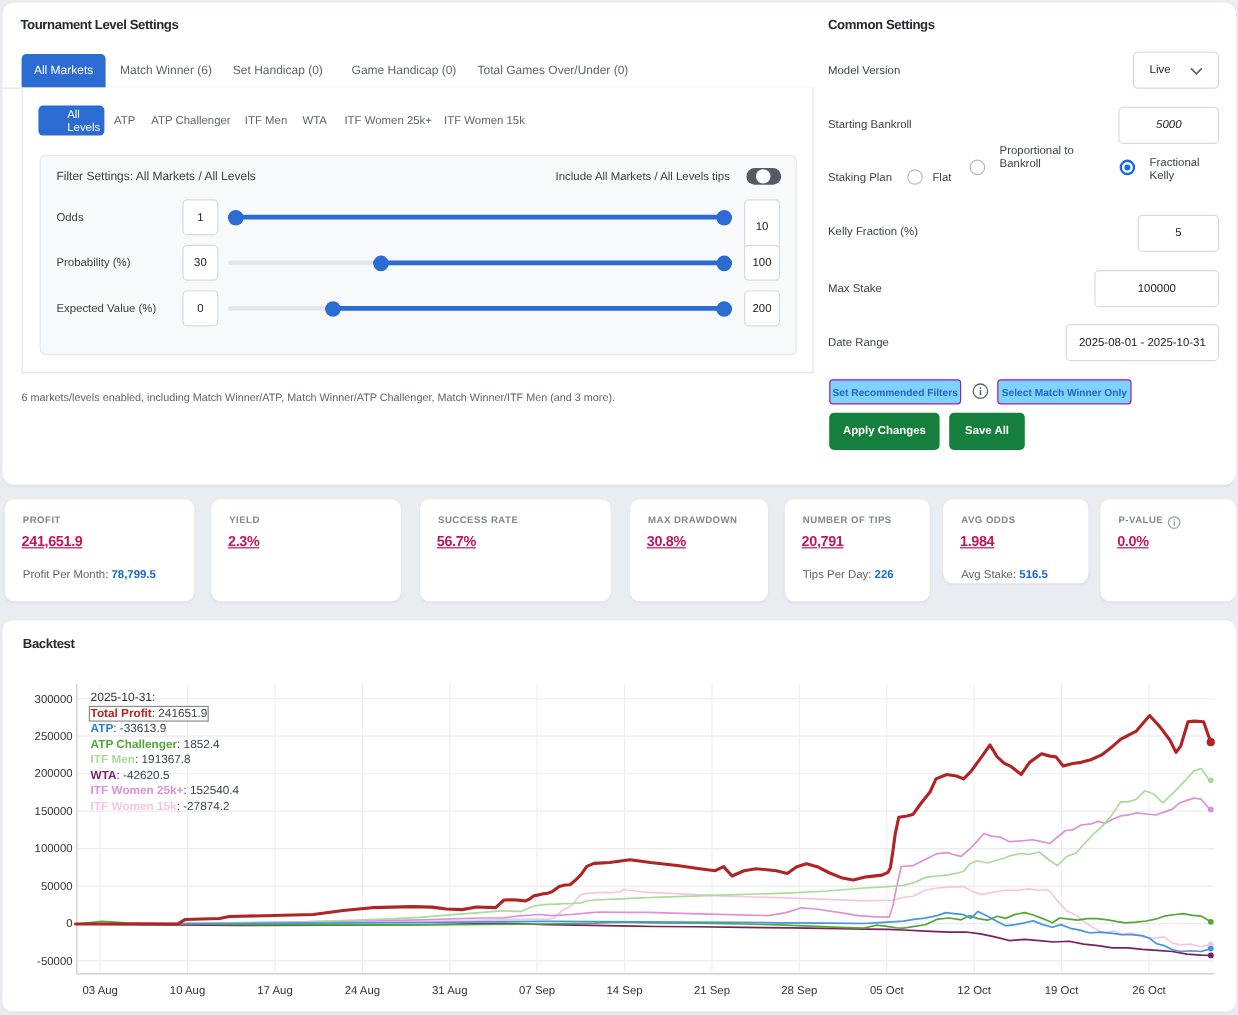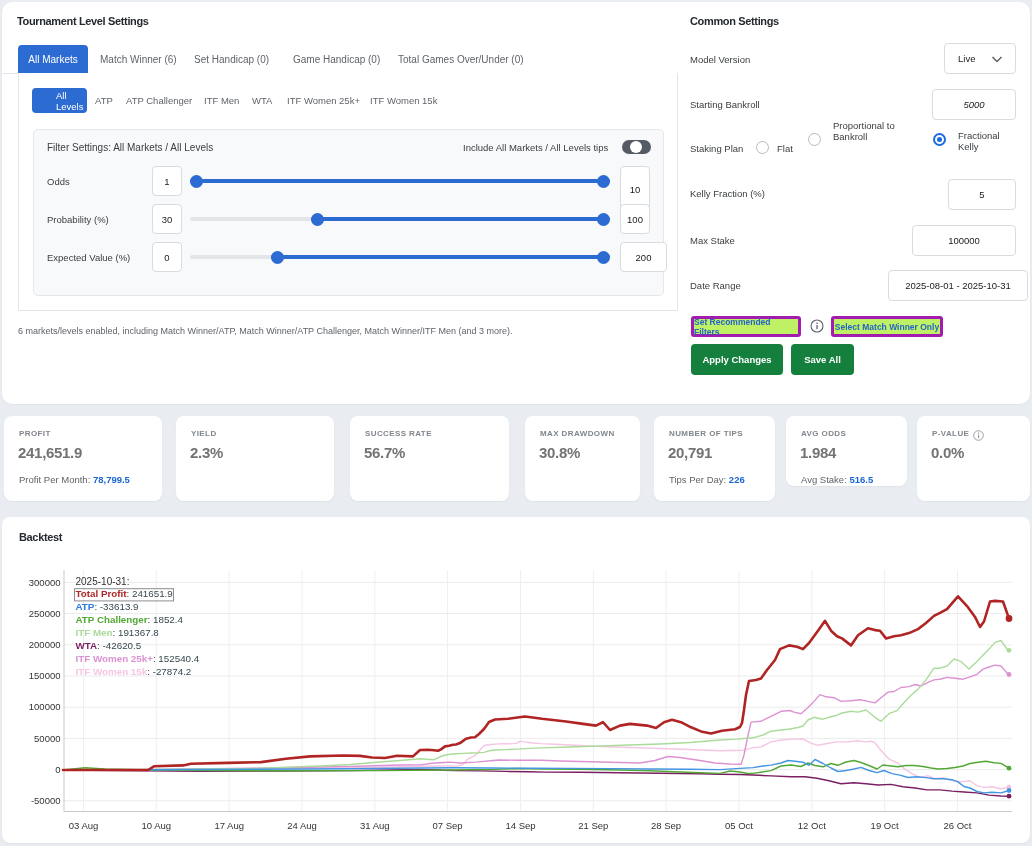--- a/index.html
+++ b/index.html
@@ -4,23 +4,23 @@
 <style>
 * { margin:0; padding:0; box-sizing:border-box; }
 html,body { width:1032px; height:846px; background:#e9edf2; font-family:"Liberation Sans", sans-serif; position:relative; overflow:hidden; }
 .abs { position:absolute; }
 .t { position:absolute; white-space:nowrap; }
 .card { position:absolute; background:#fff; border-radius:8px; box-shadow:0 1px 2px rgba(60,64,67,0.06); }
 .title { font-size:11px; font-weight:bold; color:#24292f; letter-spacing:-0.35px; }
 .lbl { font-size:9.5px; color:#3c4043; }
 .input { position:absolute; background:#fff; border:1px solid #d8dbdf; border-radius:4px; font-size:9.5px; color:#202124; display:flex; align-items:center; justify-content:center; }
 .bluebtn { position:absolute; background:#15803d; border-radius:4px; color:#fff; font-size:9.5px; font-weight:bold; display:flex; align-items:center; justify-content:center; }
-.outbtn { position:absolute; background:#bef264; border:3px solid #a21caf; border-radius:3px; color:#2563c9; font-size:8.5px; font-weight:bold; display:flex; align-items:center; justify-content:center; }
+.outbtn { position:absolute; background:#7dd3fc; border:1px solid #a21caf; border-radius:3px; color:#2563c9; font-size:8.5px; font-weight:bold; display:flex; align-items:center; justify-content:center; }
 .statlbl { font-size:8px; color:#80868b; letter-spacing:0.4px; font-weight:bold; }
-.statval { font-size:15px; font-weight:bold; color:#737373; letter-spacing:-0.3px; }
+.statval { font-size:12px; font-weight:bold; color:#be185d; letter-spacing:-0.3px;text-decoration:underline; }
 .statsub { font-size:9.5px; color:#5f6368; }
 .statsub b { color:#1a66d4; }
 .radio { position:absolute; width:13px; height:13px; border-radius:50%; border:1.5px solid #b6bac0; background:#fff; }
 .radio.sel { border:2px solid #1b6ae0; }
 .radio.sel::after { content:""; position:absolute; left:1.6px; top:1.6px; width:5.8px; height:5.8px; border-radius:50%; background:#1b6ae0; }
 .track { position:absolute; height:4px; border-radius:2px; background:#e3e5e9; }
 .fill { position:absolute; height:4px; border-radius:2px; background:#2c6bd2; }
 .handle { position:absolute; width:13px; height:13px; border-radius:50%; background:#2c6bd2; }
 </style>
 </head>
@@ -69,21 +69,21 @@
 <div class="handle" style="left:311px; top:212.5px;"></div>
 <div class="handle" style="left:597px; top:212.5px;"></div>
 <div class="input" style="left:620px; top:204px; width:30px; height:30px;">100</div>
 
 <div class="t lbl" style="left:47px; top:252px;">Expected Value (%)</div>
 <div class="input" style="left:152px; top:242px; width:30px; height:30px;">0</div>
 <div class="track" style="left:190px; top:255px; width:420px;"></div>
 <div class="fill" style="left:271px; top:255px; width:339px;"></div>
 <div class="handle" style="left:271px; top:250.5px;"></div>
 <div class="handle" style="left:597px; top:250.5px;"></div>
-<div class="input" style="left:620px; top:242px; width:47px; height:30px;">200</div>
+<div class="input" style="left:620px; top:242px; width:30px; height:30px;">200</div>
 
 <div class="t" style="left:18px; top:326px; font-size:9px; color:#5f6368;">6 markets/levels enabled, including Match Winner/ATP, Match Winner/ATP Challenger, Match Winner/ITF Men (and 3 more).</div>
 
 <div class="t title" style="left:690px; top:15px;">Common Settings</div>
 
 <div class="t lbl" style="left:690px; top:54px;">Model Version</div>
 <div class="input" style="left:944px; top:43px; width:72px; height:31px; justify-content:flex-start; padding-left:13px;">
     <span>Live</span>
   <svg width="12" height="7" viewBox="0 0 12 7" style="position:absolute; right:12px; top:12px;">
       <path d="M1.5 1 L6 5.5 L10.5 1" stroke="#5f6368" stroke-width="1.5" fill="none"></path>
@@ -101,21 +101,21 @@
 <div class="radio sel" style="left:933px; top:133px;"></div>
 <div class="t lbl" style="left:958px; top:130px;">Fractional<br>Kelly</div>
 
 <div class="t lbl" style="left:690px; top:188px;">Kelly Fraction (%)</div>
 <div class="input" style="left:948px; top:179px; width:68px; height:31px;">5</div>
 
 <div class="t lbl" style="left:690px; top:235px;">Max Stake</div>
 <div class="input" style="left:912px; top:225px; width:104px; height:31px;">100000</div>
 
 <div class="t lbl" style="left:690px; top:280px;">Date Range</div>
-<div class="input" style="left:888px; top:270px; width:140px; height:31px;">2025-08-01 - 2025-10-31</div>
+<div class="input" style="left:888px; top:270px; width:128px; height:31px;">2025-08-01 - 2025-10-31</div>
 
 <div class="outbtn" style="left:691px; top:316px; width:110px; height:21px;">Set Recommended Filters</div>
 <svg width="14" height="14" viewBox="0 0 14 14" style="position:absolute; left:810px; top:319px;">
     <circle cx="7" cy="7" r="6" fill="none" stroke="#5f6368" stroke-width="1.1"></circle>
     <rect x="6.4" y="6" width="1.3" height="4.2" fill="#5f6368"></rect>
     <rect x="6.4" y="3.6" width="1.3" height="1.4" fill="#5f6368"></rect>
   </svg>
 <div class="outbtn" style="left:831px; top:316px; width:112px; height:21px;">Select Match Winner Only</div>
 <div class="bluebtn" style="left:691px; top:344px; width:92px; height:31px;">Apply Changes</div>
 <div class="bluebtn" style="left:791px; top:344px; width:63px; height:31px;">Save All</div>

